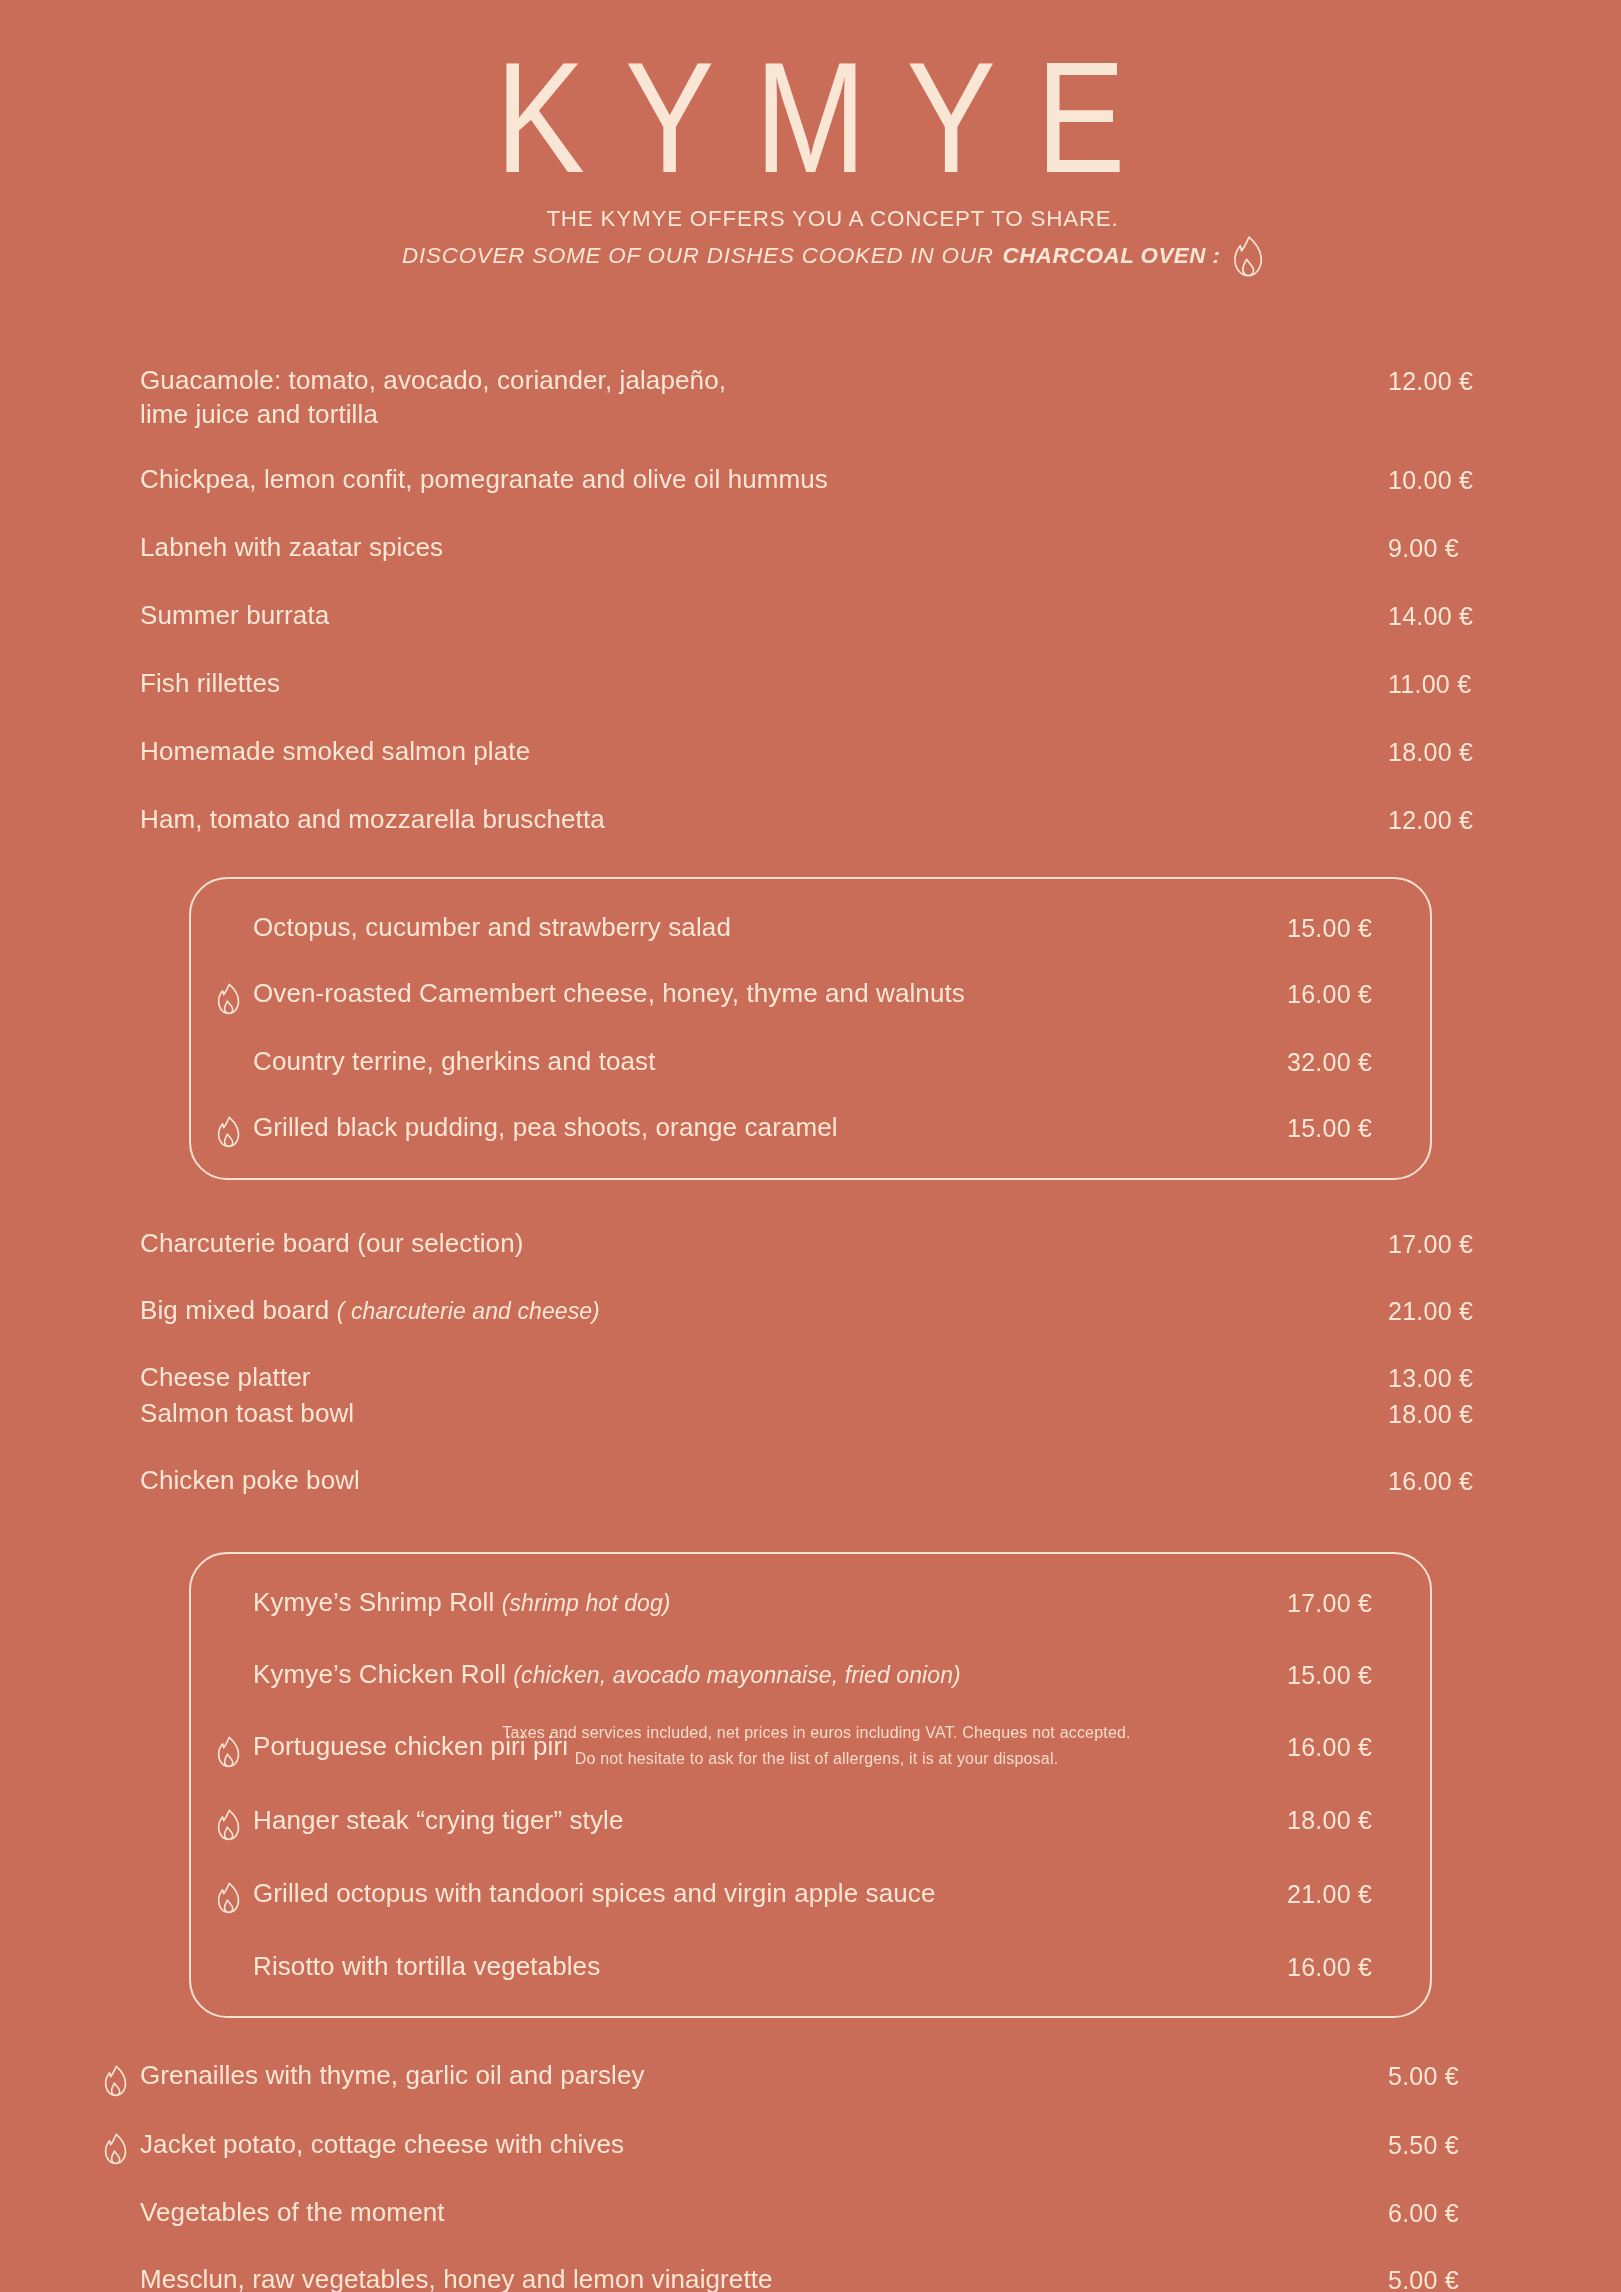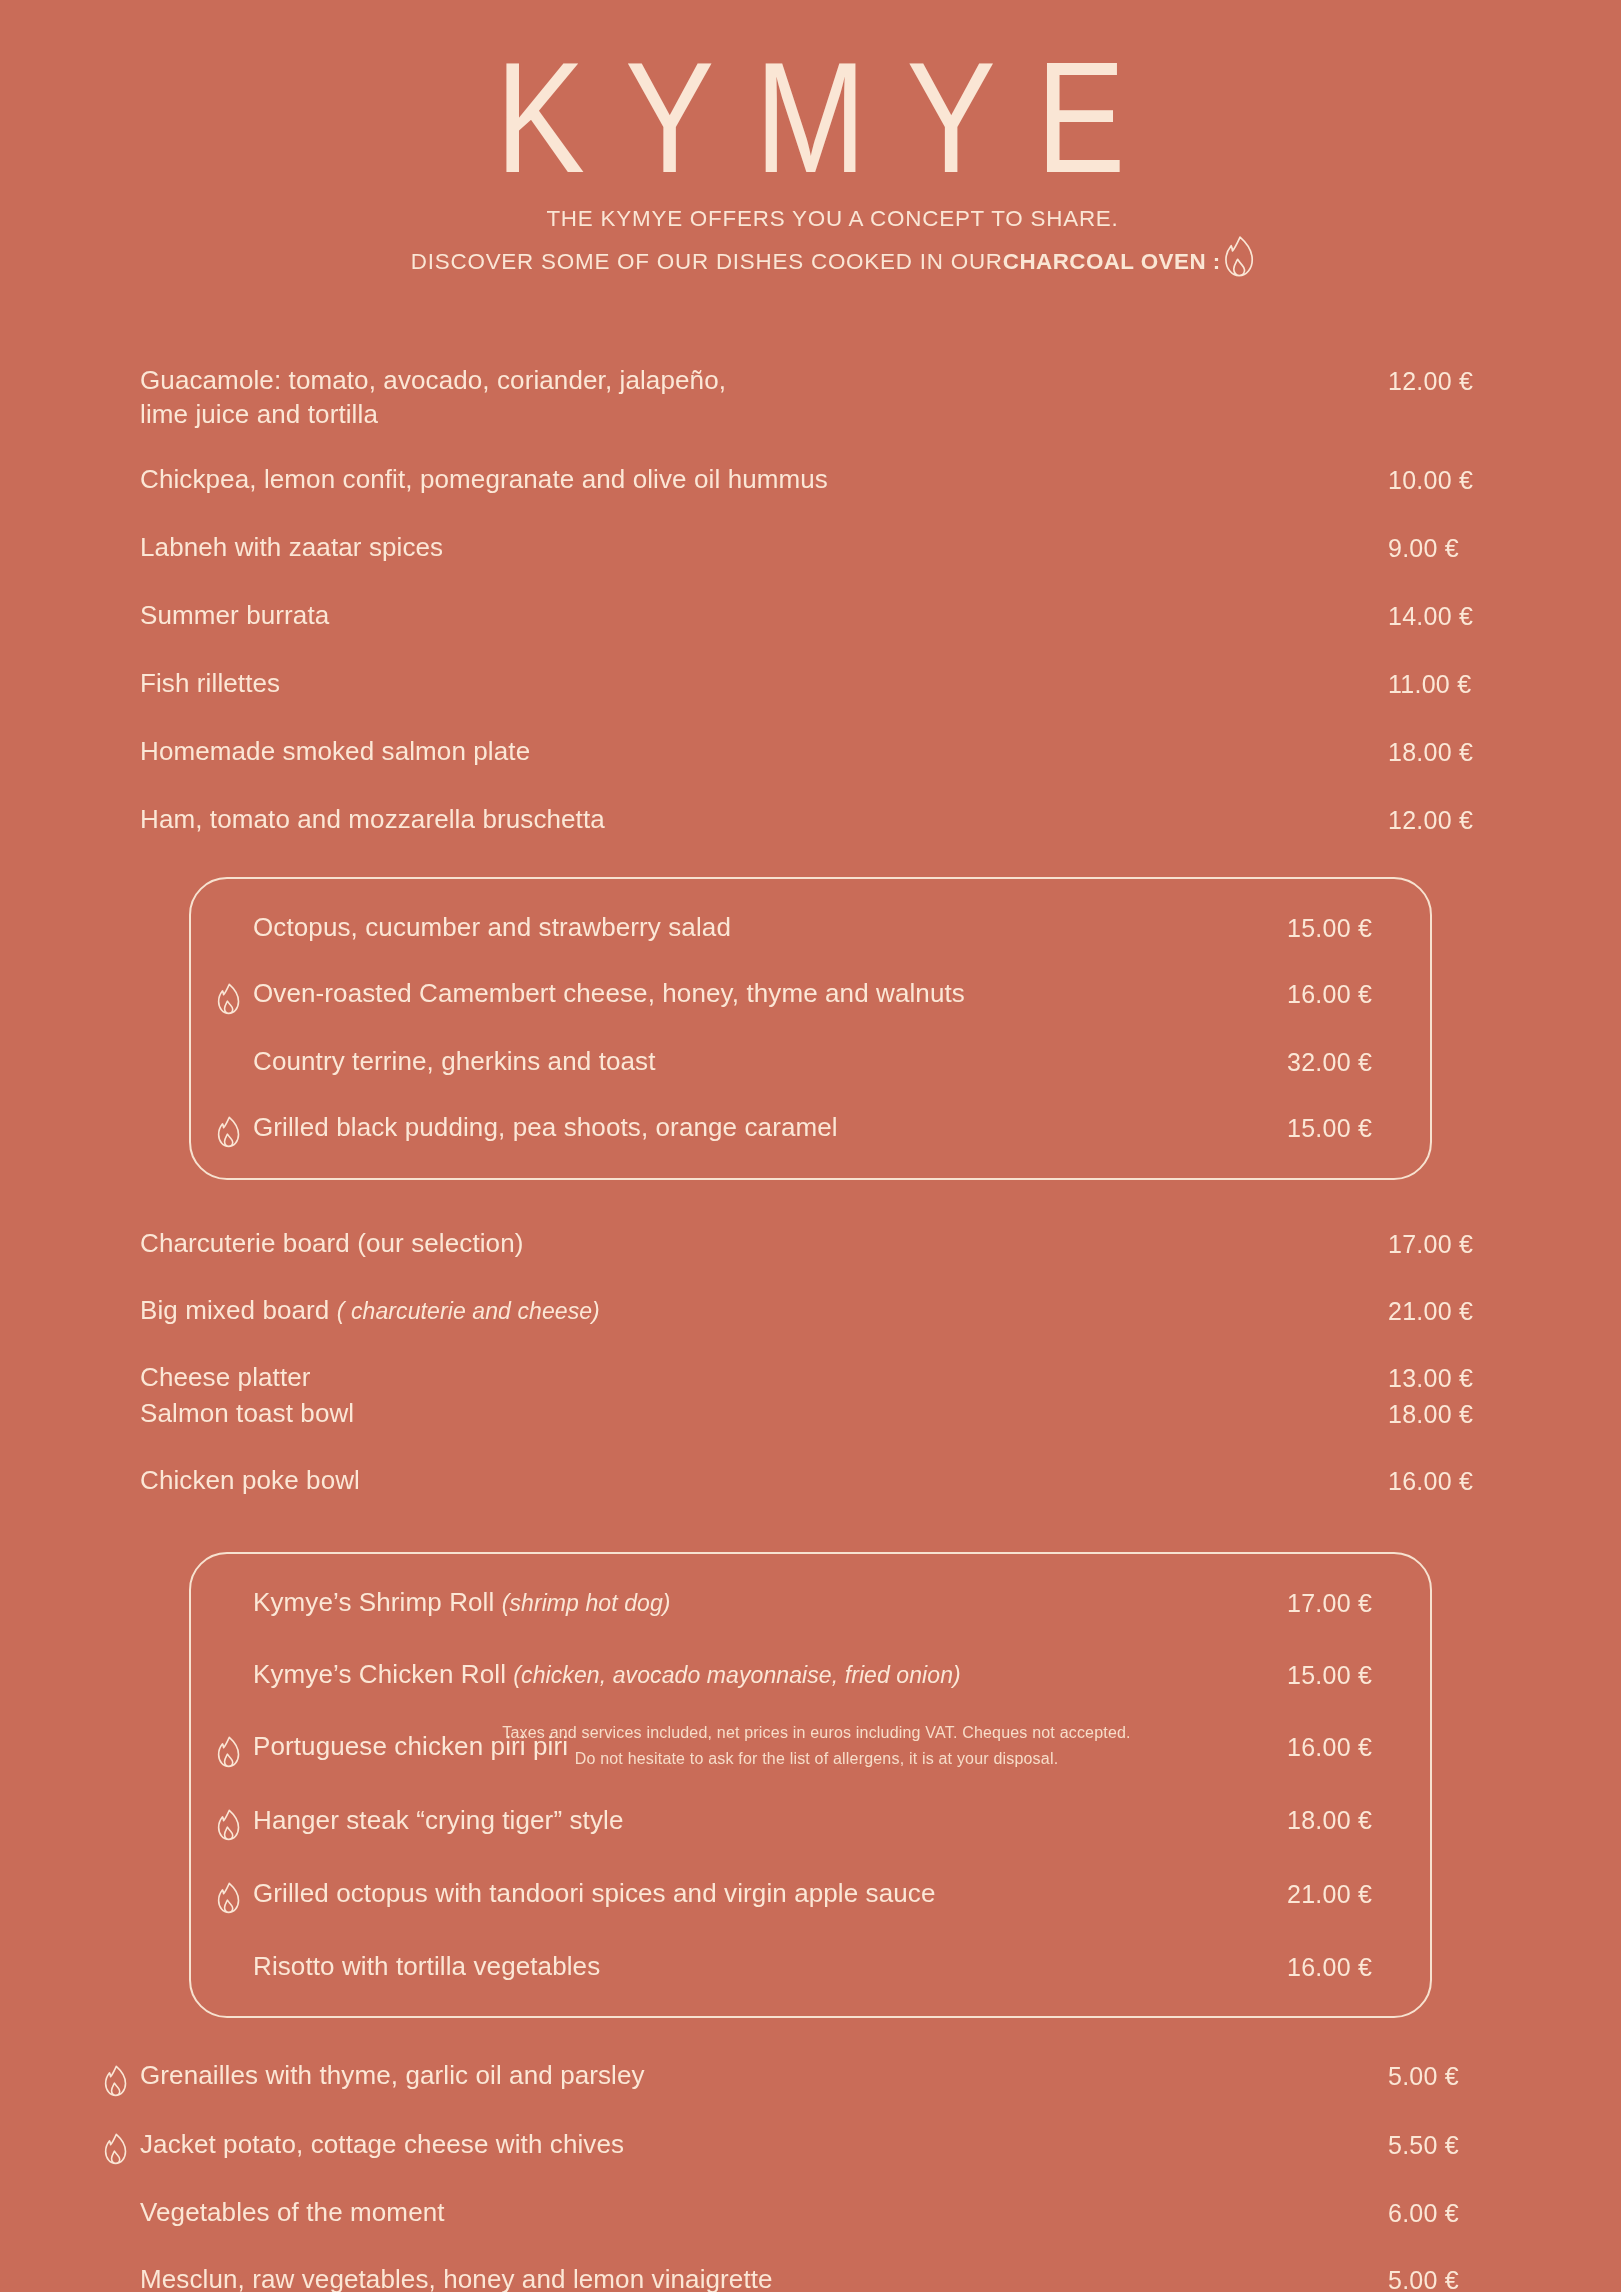--- a/index.html
+++ b/index.html
@@ -51,21 +51,23 @@
     margin-top: 29px;
   }
   .tagline .line {
     display: block;
     white-space: nowrap;
     margin-left: 44px;
   }
   .tagline .line2 {
     display: flex;
     justify-content: center;
-    align-items: flex-end;
+    align-items: center;
+    gap: 9px;
+    font-style: italic;
   }
   .tagline b {
     font-weight: 700;
     letter-spacing: 0.02em;
   }
   .flame-head {
     display: inline-block;
     vertical-align: middle;
     margin-left: 3.6px;
   }

